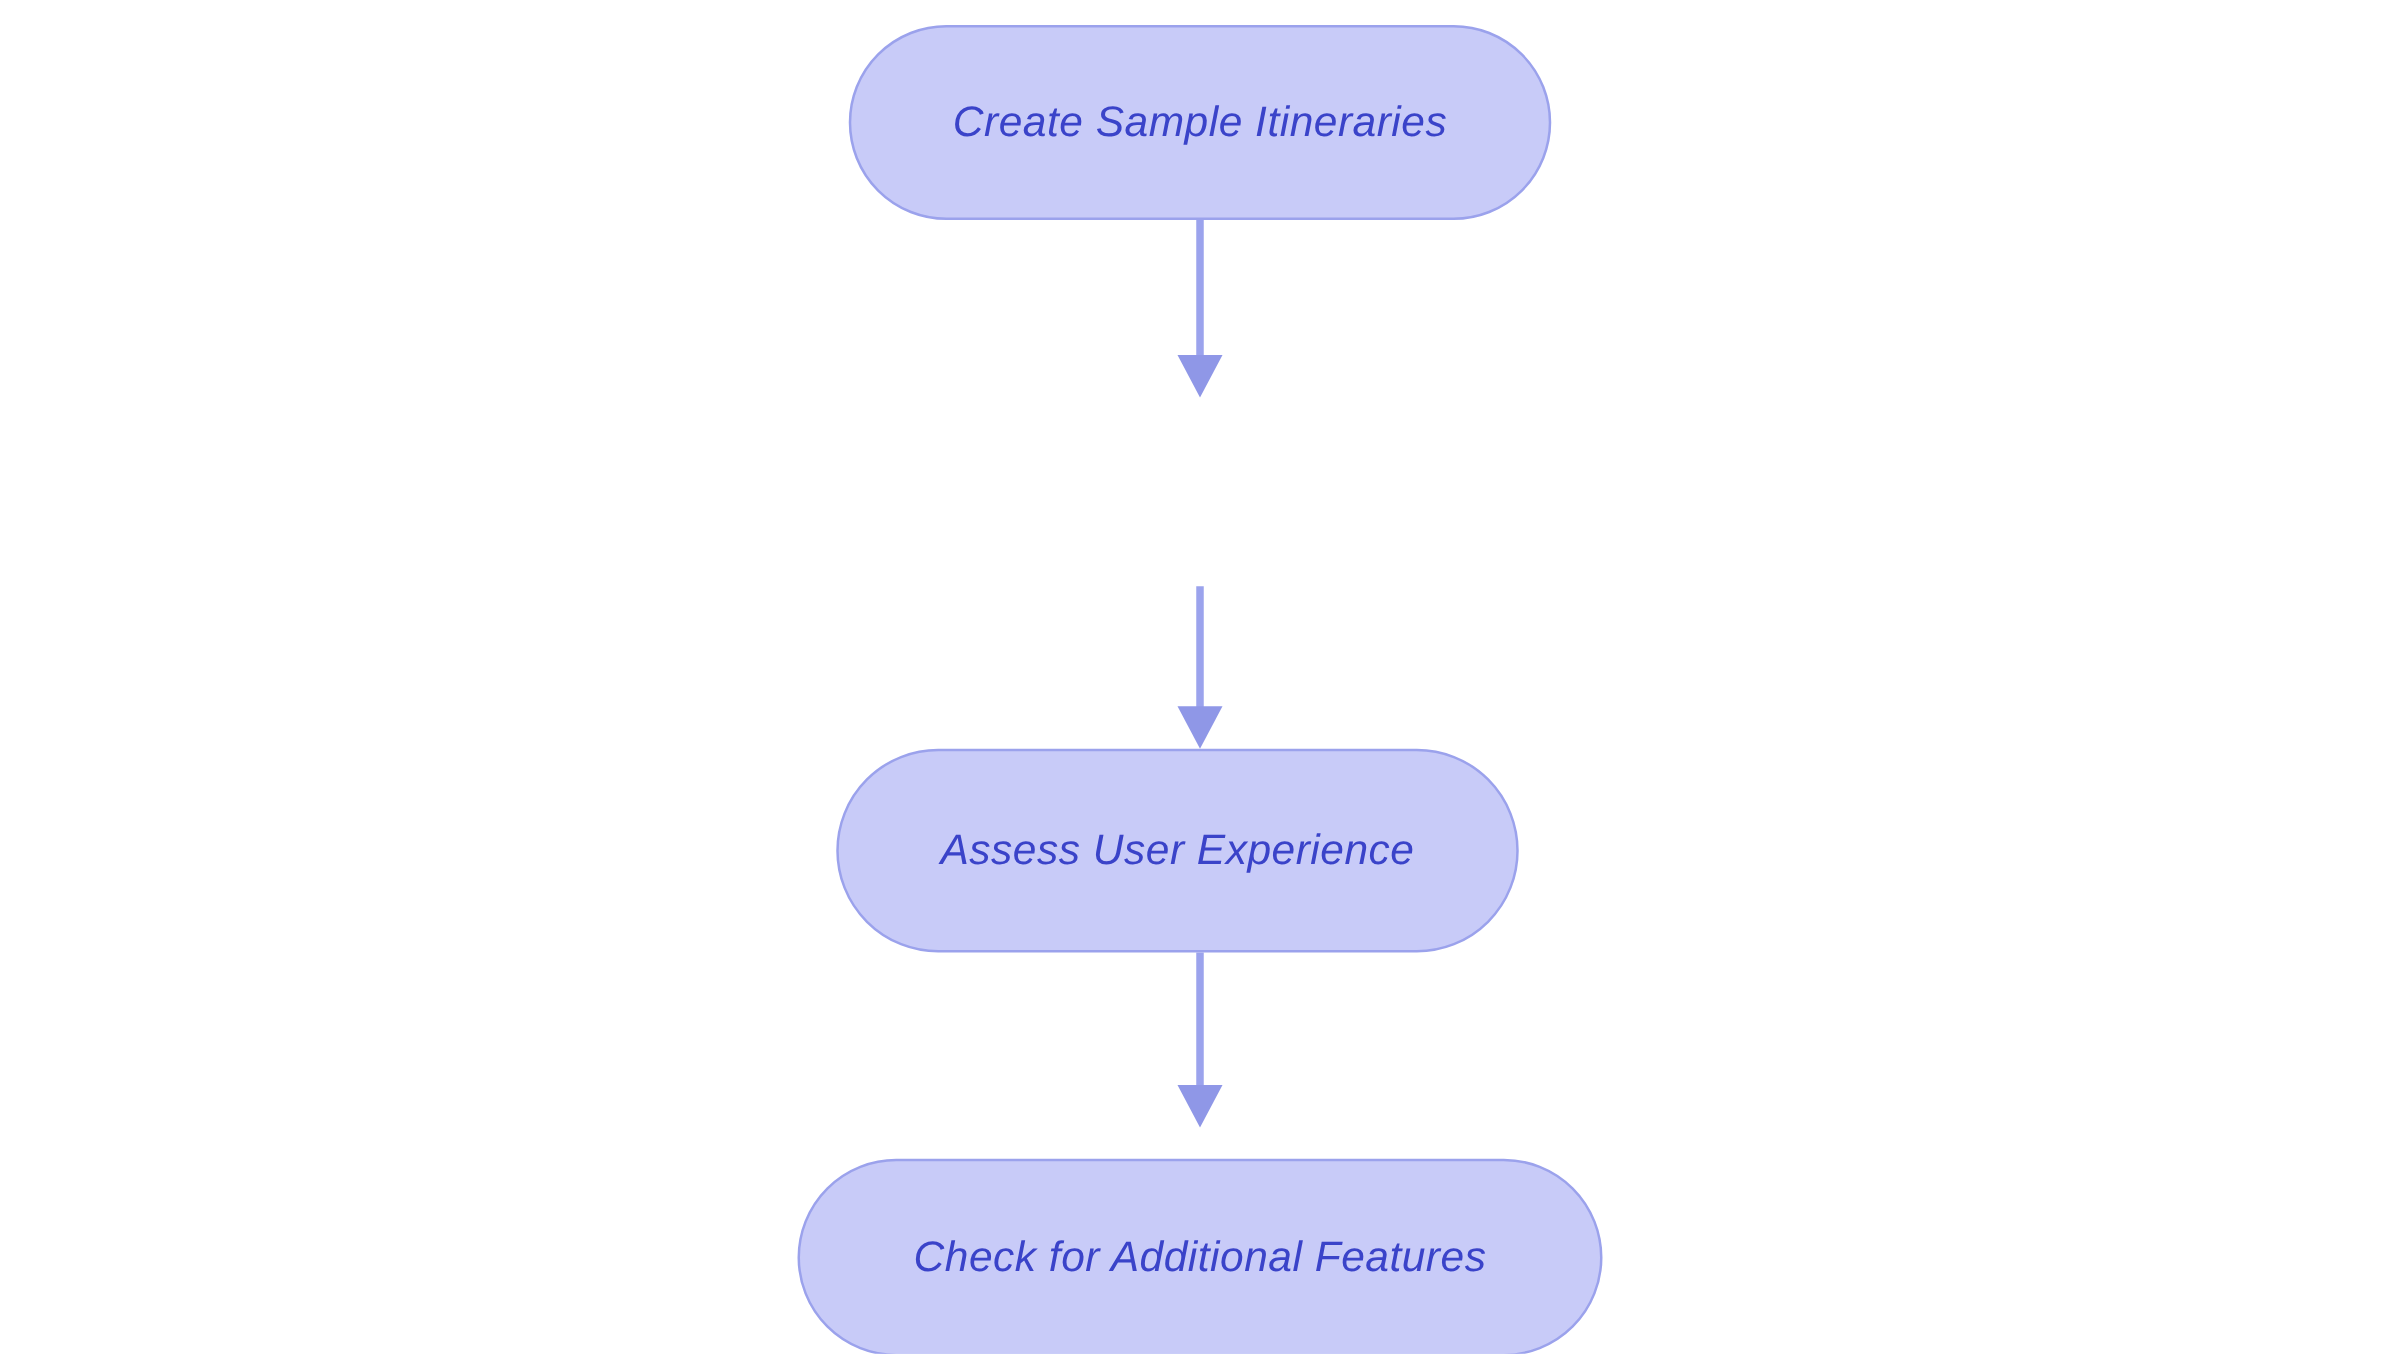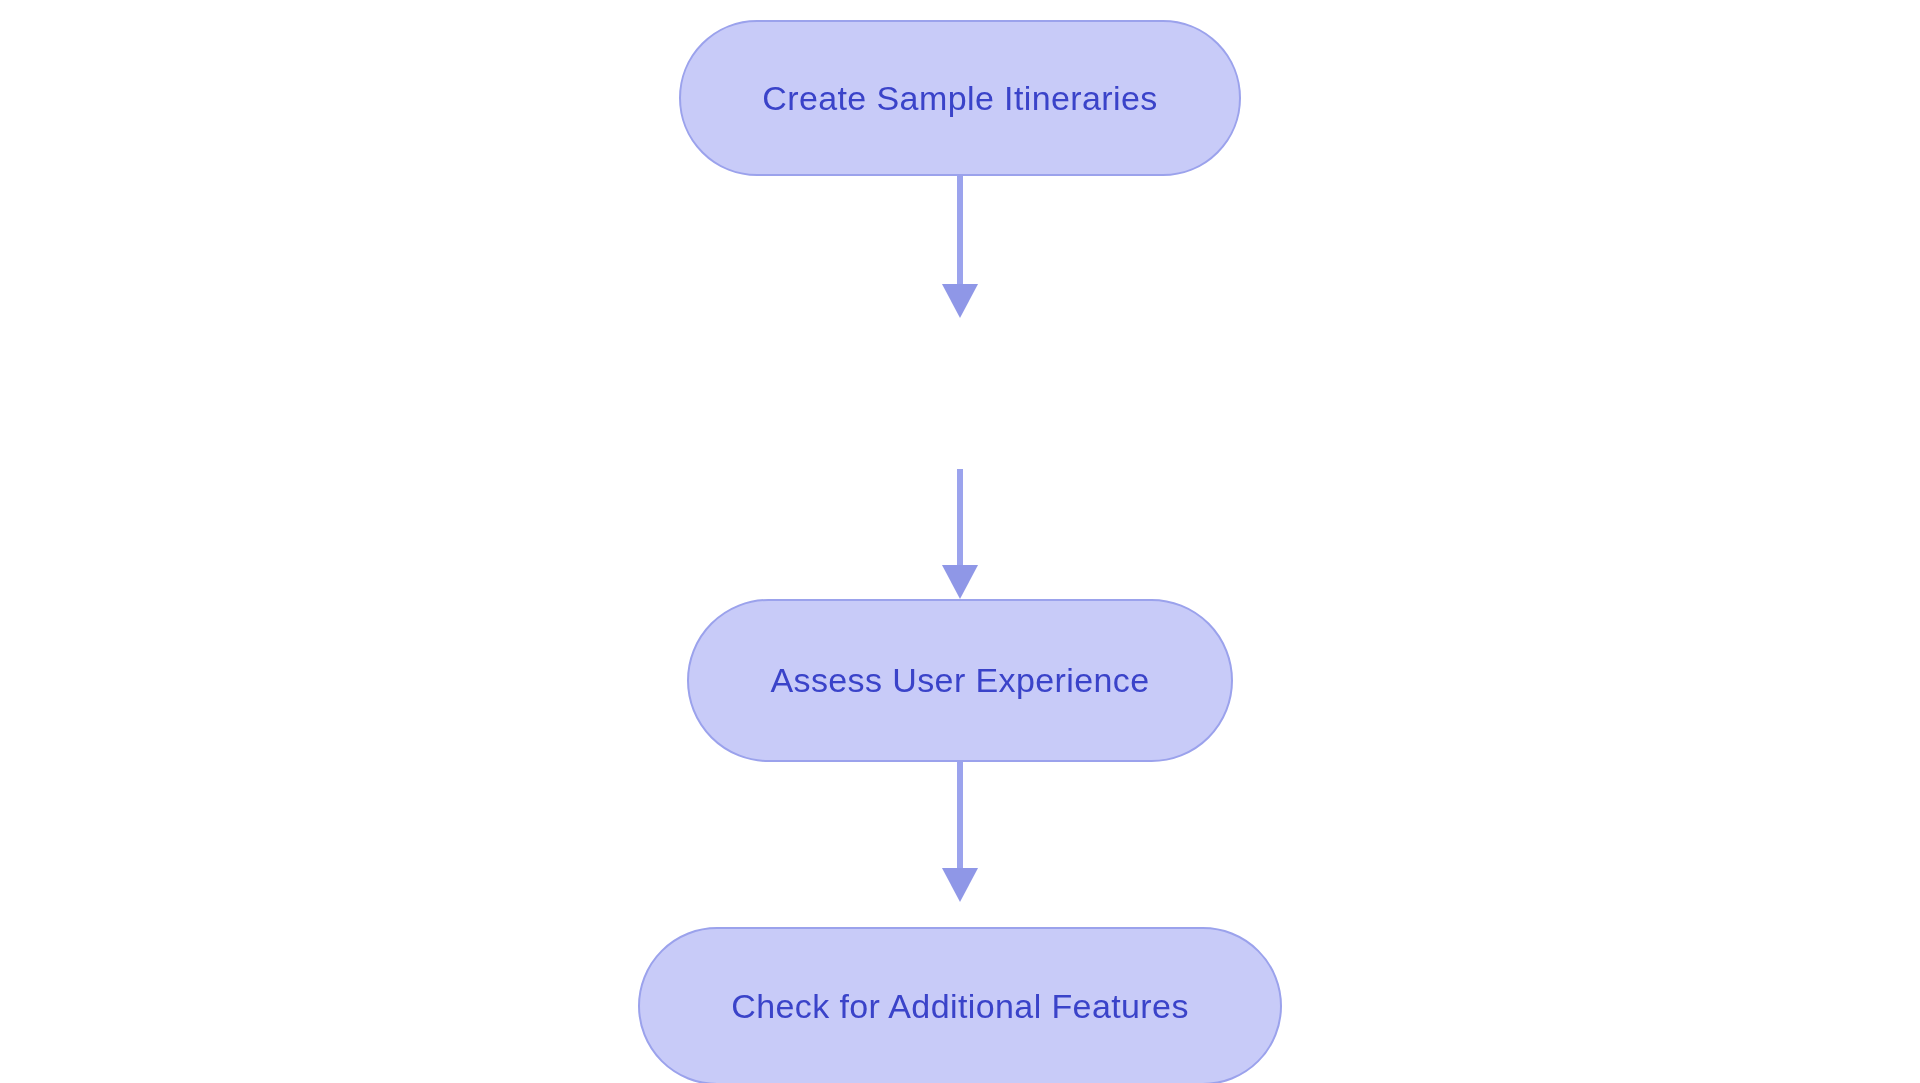--- a/index.html
+++ b/index.html
@@ -10,20 +10,21 @@
     width: 1920px;
     height: 1083px;
     background: var(--background, #ffffff);
     font-family: "Liberation Sans", sans-serif;
     overflow: hidden;
   }
   .canvas {
     position: relative;
     width: 1920px;
     height: 795px;
+    font-style: italic;
   }
   .arrows {
     position: absolute;
     left: 0;
     top: 0;
     width: 1920px;
     height: 1083px;
     pointer-events: none;
   }
   .node {
@@ -37,21 +38,21 @@
     box-sizing: border-box;
   }
   .node .label {
     color: var(--node-text, #3a43c9);
     font-size: 34px;
     letter-spacing: 0.4px;
     white-space: nowrap;
   }
   #node-0 { left: 679px; top: 20px;  width: 562px; height: 156px; }
   #node-1 { left: 723px; top: 318px; width: 474px; height: 151px; }
-  #node-2 { left: 687px; top: 599px; width: 546px; height: 163px; }
+  #node-2 { left: 669px; top: 599px; width: 546px; height: 163px; }
   #node-3 { left: 638px; top: 927px; width: 644px; height: 158px; }
 </style>
 </head>
 <body>
 
 <div class="canvas">
 
   <svg class="arrows" width="1920" height="1083" viewBox="0 0 1920 1083" xmlns="http://www.w3.org/2000/svg">
     <g>
       <line x1="960" y1="176" x2="960" y2="286" stroke-width="6" stroke="#9ba3ed"></line>

